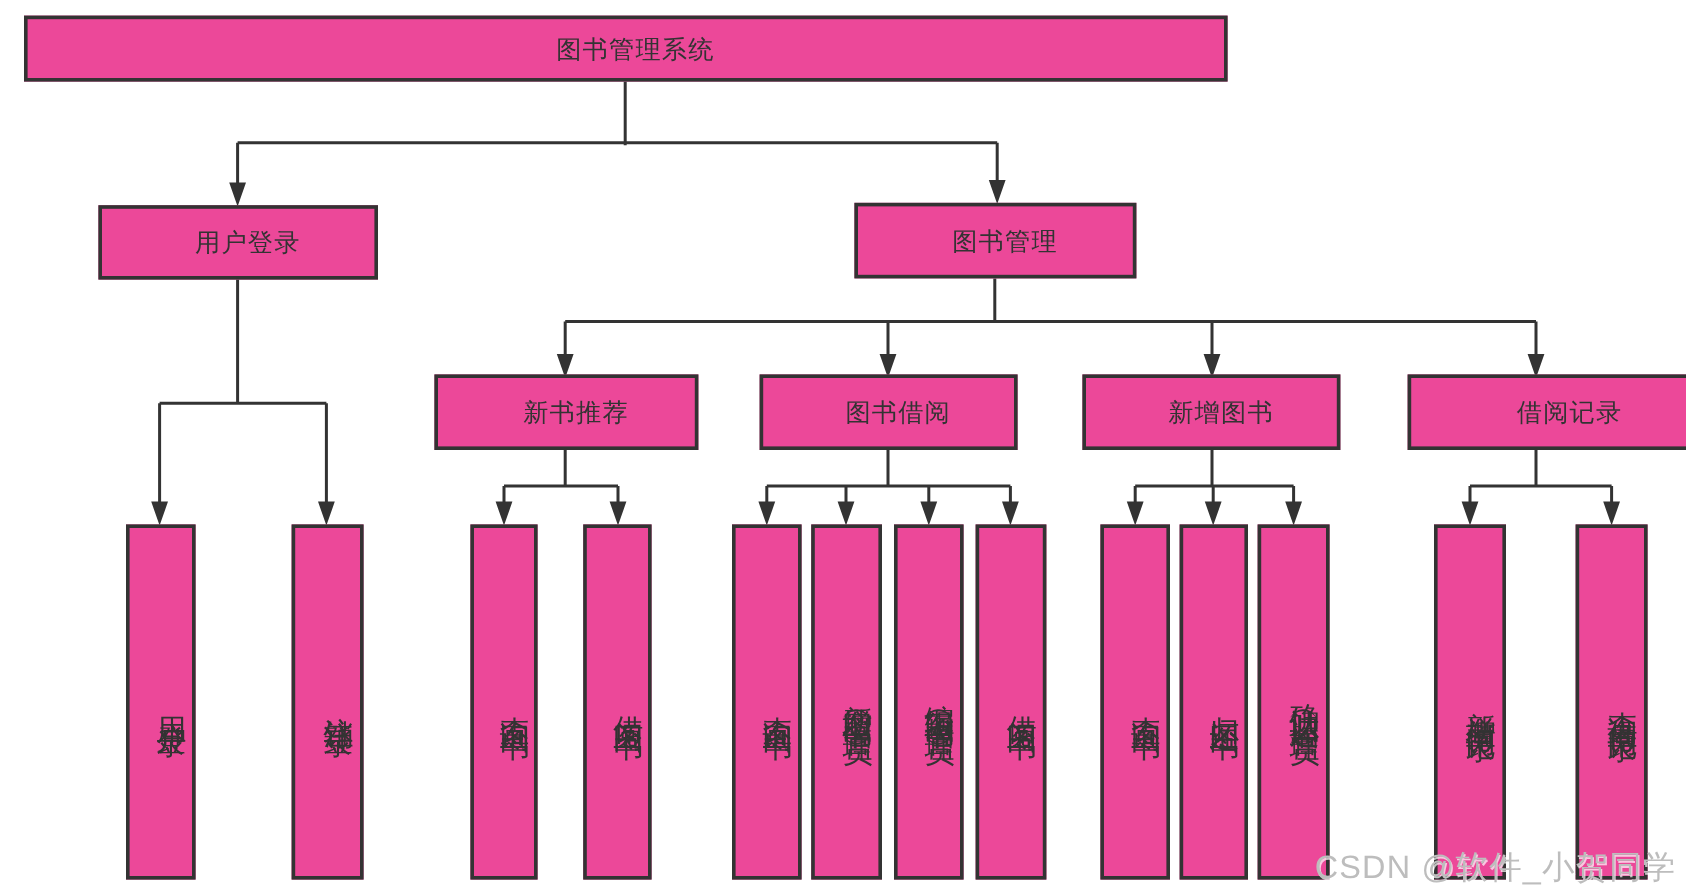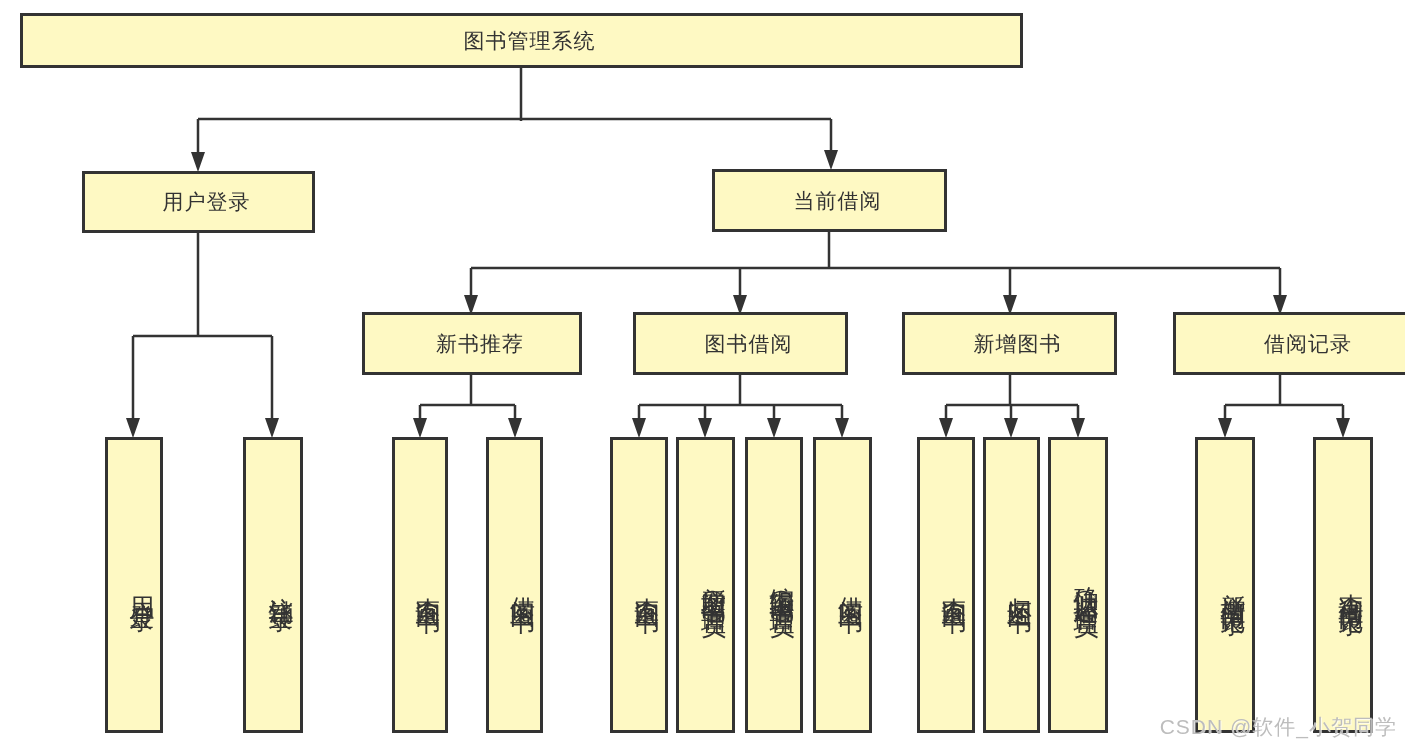--- a/index.html
+++ b/index.html
@@ -17,21 +17,21 @@
     font-family:"Liberation Sans","DejaVu Sans",sans-serif;
   }
   .connectors{
     position:absolute;left:0;top:0;width:1405px;height:747px;
     pointer-events:none;
   }
   .box{
     position:absolute;
     box-sizing:border-box;
     border:3px solid var(--line);
-    background:#fef9c3;
+    background:#ec4899;
     color:var(--text);
     display:flex;
     align-items:center;
     justify-content:center;
     text-align:center;
     padding-left:16px;
   }
   .hbox{
     font-size:21px;
     letter-spacing:1px;
@@ -42,21 +42,21 @@
     text-orientation:mixed;
     font-size:25px;
     letter-spacing:4px;
     line-height:1;
   }
   .watermark{
     position:absolute;
     right:8px;
     bottom:6px;
     z-index:5;
-    font-size:21px;
+    font-size:27px;
     color:var(--wm);
     letter-spacing:1px;
     white-space:nowrap;
     text-shadow:1px 1px 0 rgba(255,255,255,0.7);
   }
 </style>
 </head>
 <body>
 
 <div class="stage">
@@ -116,21 +116,21 @@
       M939,418 L953,418 L946,438 Z
       M1004,418 L1018,418 L1011,438 Z
       M1071,418 L1085,418 L1078,438 Z
       M1218,418 L1232,418 L1225,438 Z
       M1336,418 L1350,418 L1343,438 Z"></path>
   </svg>
 
   <div class="box hbox" style="left:20px;top:13px;width:1003px;height:55px">图书管理系统</div>
 
   <div class="box hbox" style="left:82px;top:171px;width:233px;height:62px">用户登录</div>
-  <div class="box hbox" style="left:712px;top:169px;width:235px;height:63px">当前借阅</div>
+  <div class="box hbox" style="left:712px;top:169px;width:235px;height:63px">图书管理</div>
 
   <div class="box hbox" style="left:633px;top:312px;width:215px;height:63px">图书借阅</div>
   <div class="box hbox" style="left:362px;top:312px;width:220px;height:63px">新书推荐</div>
   <div class="box hbox" style="left:902px;top:312px;width:215px;height:63px">新增图书</div>
   <div class="box hbox" style="left:1173px;top:312px;width:254px;height:63px">借阅记录</div>
 
   <div class="box leaf" style="left:105px;top:437px;width:58px;height:296px">用户登录</div>
   <div class="box leaf" style="left:243px;top:437px;width:60px;height:296px">注销登录</div>
 
   <div class="box leaf" style="left:392px;top:437px;width:56px;height:296px">查询图书</div>

